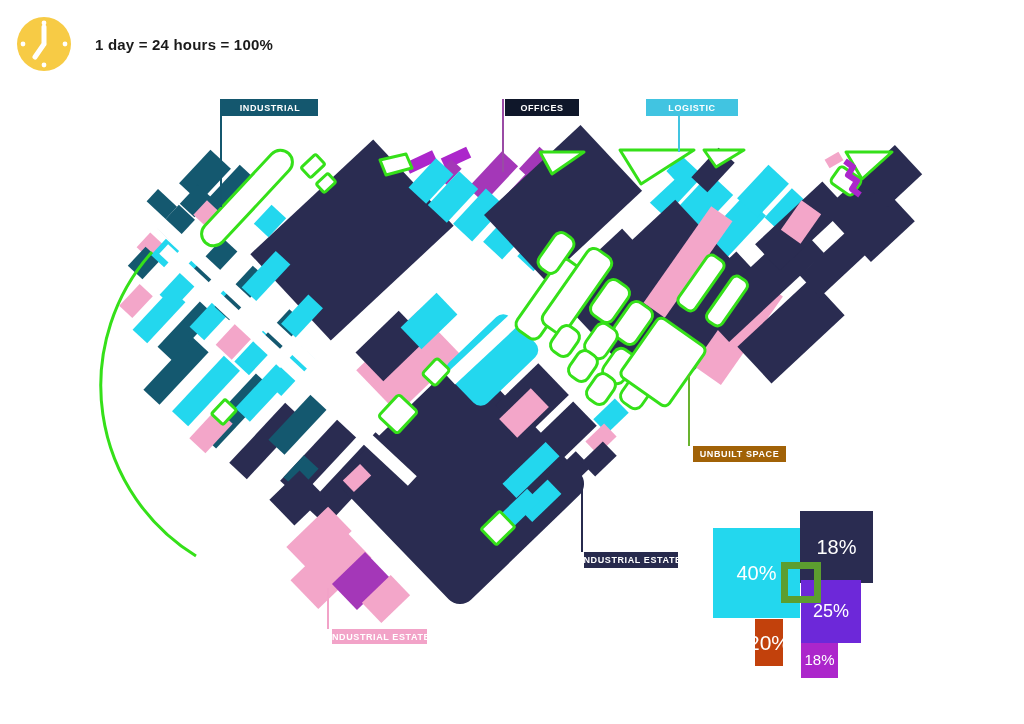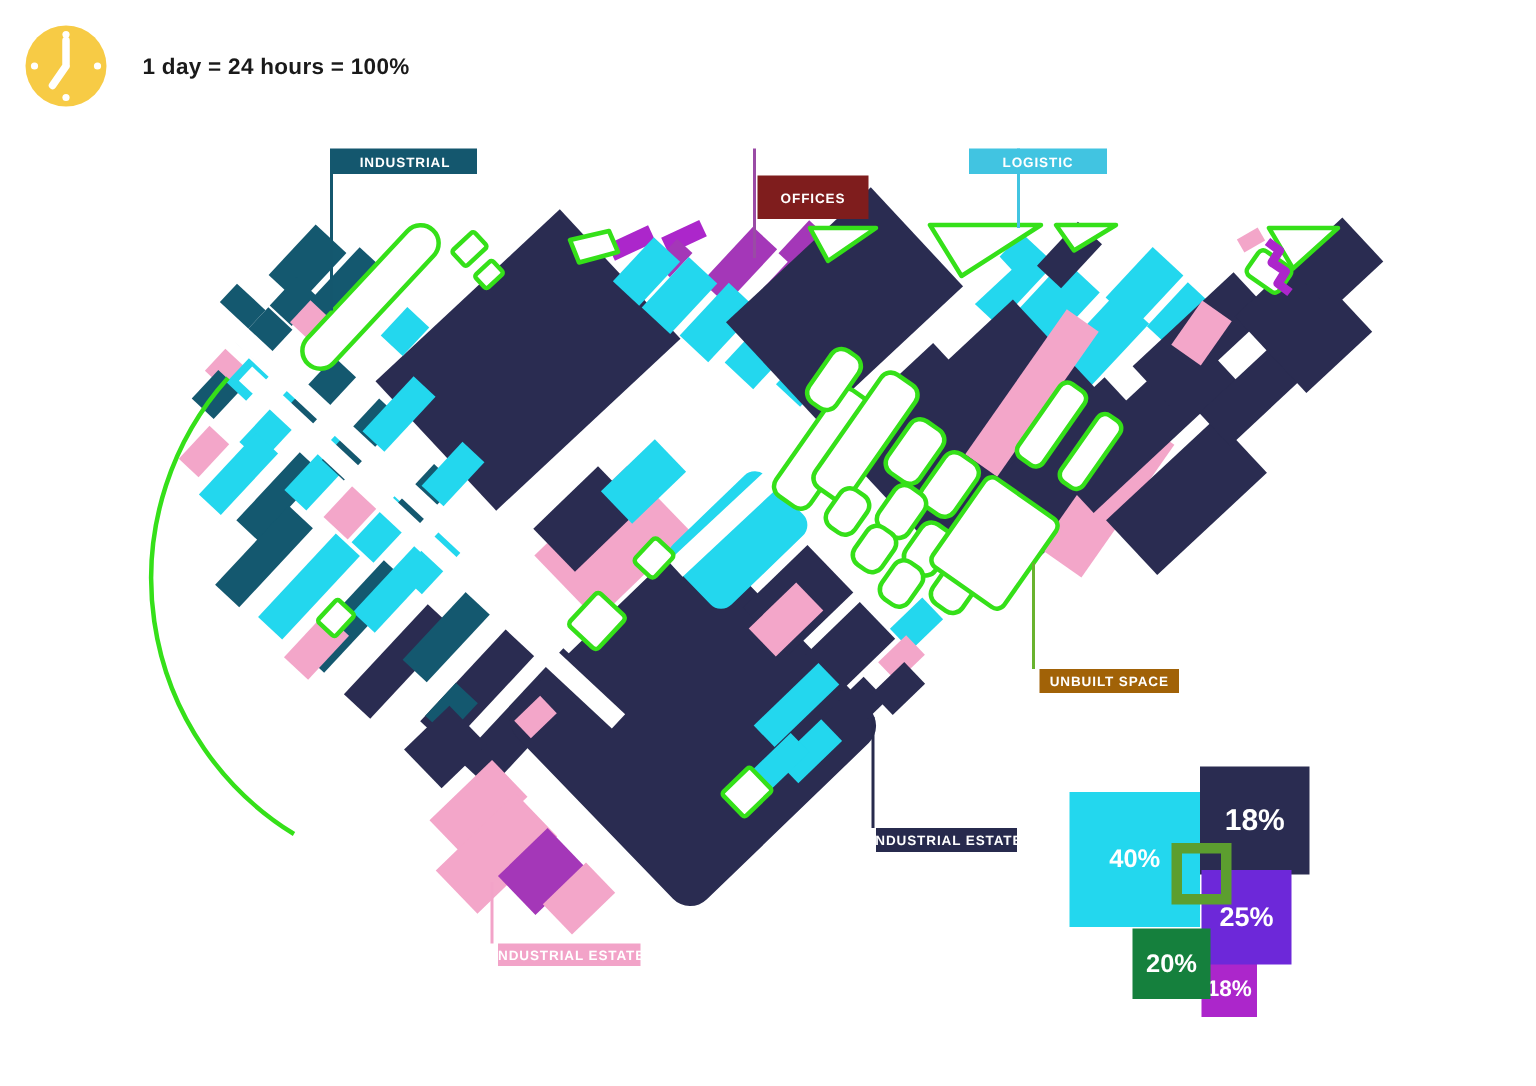--- a/index.html
+++ b/index.html
@@ -4,21 +4,21 @@
 <style>
   html,body{margin:0;padding:0;background:#fff;}
   #stage{position:relative;width:1024px;height:724px;background:#fff;overflow:hidden;
          font-family:"Liberation Sans",sans-serif;}
   #map-svg{position:absolute;left:0;top:0;}
   .hdr-title{position:absolute;left:95px;top:36px;font-size:15px;font-weight:bold;
              color:#1a1a1a;letter-spacing:.2px;}
   .map-label{position:absolute;display:flex;align-items:center;justify-content:center;
              color:#fff;font-weight:bold;font-size:9px;letter-spacing:.6px;white-space:nowrap;}
   .legend-block{position:absolute;display:flex;align-items:center;justify-content:center;
-                color:#fff;font-weight:bold;}
+                color:#fff;font-weight:normal;}
   .legend-square{position:absolute;background:transparent;box-sizing:border-box;}
 </style>
 </head>
 <body>
 
 <div id="stage">
 
   <svg id="clock" width="56" height="56" viewBox="0 0 56 56" style="position:absolute;left:16px;top:16px;">
     <circle cx="28" cy="28" r="27" fill="#F7CB45"></circle>
     <circle cx="28" cy="7" r="2.4" fill="#fff"></circle>
@@ -158,27 +158,27 @@
       <line x1="221" x2="221" y1="99" y2="207" stroke="#14576E" stroke-width="2"></line>
       <line x1="503" x2="503" y1="99" y2="172" stroke="#9A4BA5" stroke-width="2"></line>
       <line x1="679" x2="679" y1="99" y2="152" stroke="#41C4E1" stroke-width="2"></line>
       <line x1="689" x2="689" y1="375" y2="446" stroke="#69B32F" stroke-width="2"></line>
       <line x1="582" x2="582" y1="478" y2="552" stroke="#272A4D" stroke-width="2"></line>
       <line x1="328" x2="328" y1="588" y2="629" stroke="#F2A3C8" stroke-width="2"></line>
     </svg>
 
   <div id="labels">
       <div class="map-label" style="left: 222px; top: 99px; width: 96px; height: 17px; background: rgb(20, 87, 110);">INDUSTRIAL</div>
-      <div class="map-label" style="left: 505px; top: 117px; width: 74px; height: 29px; background: #7f1d1d;">OFFICES</div>
+      <div class="map-label" style="left: 505px; top: 99px; width: 74px; height: 17px; background: #0f172a;">OFFICES</div>
       <div class="map-label" style="left: 646px; top: 99px; width: 92px; height: 17px; background: rgb(65, 196, 225);">LOGISTIC</div>
       <div class="map-label" style="left: 693px; top: 446px; width: 93px; height: 16px; background: #a16207;">UNBUILT SPACE</div>
       <div class="map-label" style="left: 584px; top: 552px; width: 94px; height: 16px; background: rgb(39, 42, 77);">INDUSTRIAL ESTATE</div>
       <div class="map-label" style="left: 332px; top: 629px; width: 95px; height: 15px; background: rgb(242, 163, 200);">INDUSTRIAL ESTATE</div>
     </div>
   <div id="legend">
       <div class="legend-block" style="left: 800px; top: 511px; width: 73px; height: 72px; background: rgb(42, 44, 81); font-size: 20px;">18%</div>
       <div class="legend-block" style="left: 801px; top: 640px; width: 37px; height: 38px; background: rgb(172, 38, 203); font-size: 15px;">18%</div>
       <div class="legend-block" style="left: 801px; top: 580px; width: 60px; height: 63px; background: #6d28d9; font-size: 18px;">25%</div>
-      <div class="legend-block" style="left: 755px; top: 619px; width: 52px; height: 47px; background: #15803d; font-size: 17px;">20%</div>
-      <div class="legend-block" style="left: 713px; top: 528px; width: 87px; height: 90px; background: rgb(35, 215, 238); font-size: 17px;">40%</div>
+      <div class="legend-block" style="left: 755px; top: 619px; width: 28px; height: 47px; background: #c2410c; font-size: 21px;">20%</div>
+      <div class="legend-block" style="left: 713px; top: 528px; width: 87px; height: 90px; background: rgb(35, 215, 238); font-size: 20px;">40%</div>
       <div class="legend-square" style="left: 781px; top: 562px; width: 40px; height: 41px; border: 7px solid rgb(92, 158, 47);"></div>
     </div>
 </div>
 
 </body></html>

